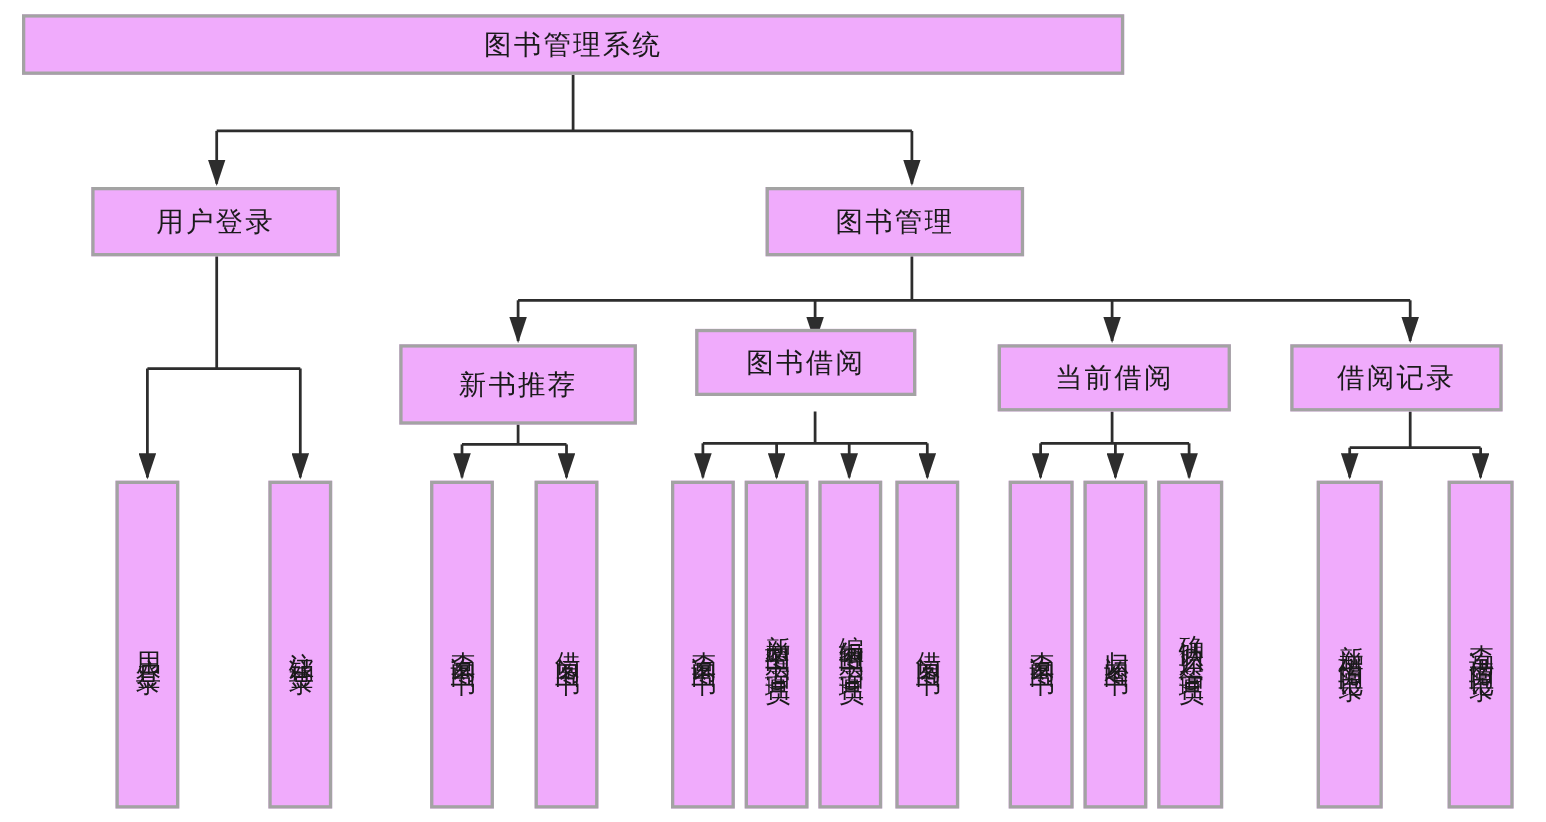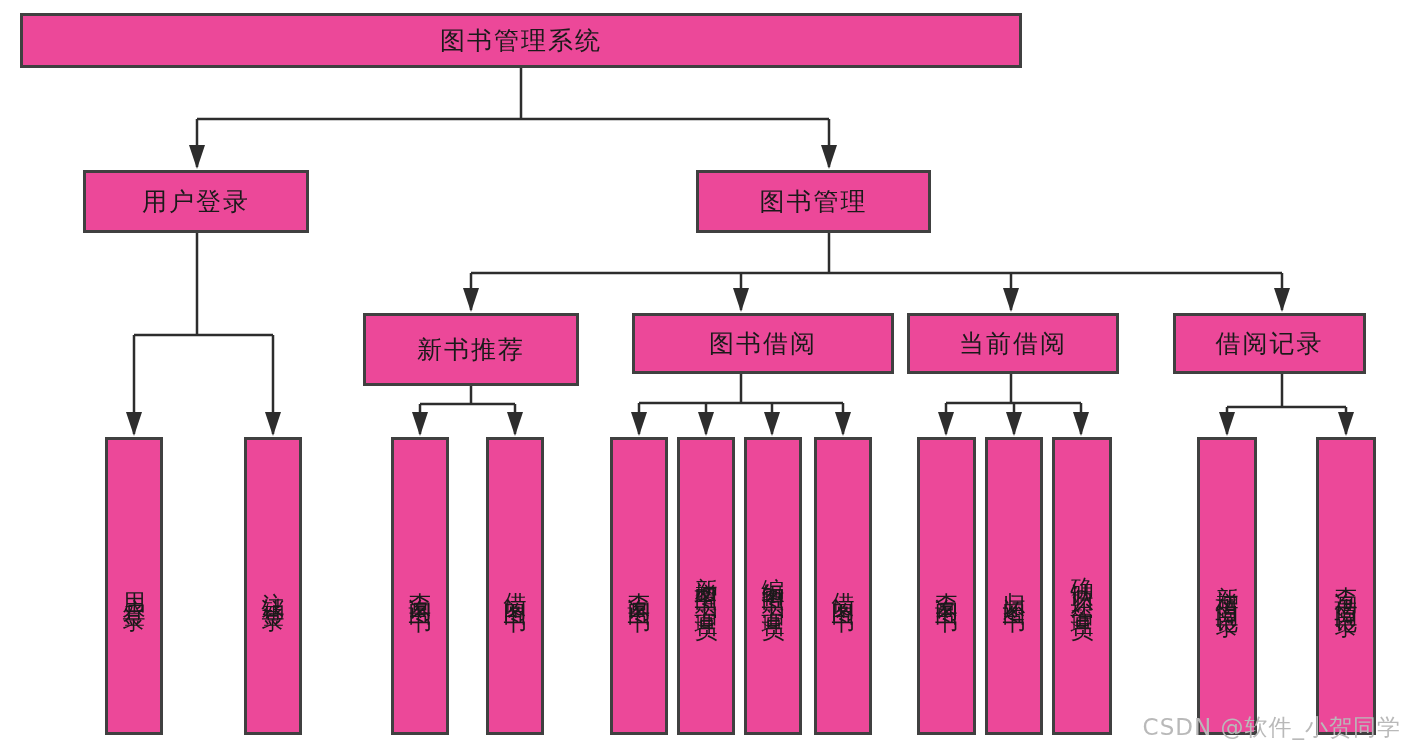--- a/index.html
+++ b/index.html
@@ -17,22 +17,22 @@
   }
   #connectors {
     position: absolute;
     left: 0; top: 0;
     width: 1405px; height: 747px;
     z-index: 0;
   }
   .node {
     position: absolute;
     box-sizing: border-box;
-    background: #ec4899;
-    border: 3px solid #404040;
+    background: #f0abfc;
+    border: 3px solid #a3a3a3;
     display: flex;
     align-items: center;
     justify-content: center;
     color: #1a1a1a;
     z-index: 1;
   }
   .node.h {
     font-size: 25px;
     letter-spacing: 2px;
   }
@@ -124,21 +124,21 @@
   <div class="node h" style="left:83px; top:170px; width:226px; height:63px">
     <span>用户登录</span>
   </div>
   <div class="node h" style="left:696px; top:170px; width:235px; height:63px">
     <span>图书管理</span>
   </div>
 
   <div class="node h" style="left:363px; top:313px; width:216px; height:73px">
     <span>新书推荐</span>
   </div>
-  <div class="node h" style="left:632px; top:313px; width:262px; height:61px">
+  <div class="node h" style="left:632px; top:299px; width:201px; height:61px">
     <span>图书借阅</span>
   </div>
   <div class="node h" style="left:907px; top:313px; width:212px; height:61px">
     <span>当前借阅</span>
   </div>
   <div class="node h" style="left:1173px; top:313px; width:193px; height:61px">
     <span>借阅记录</span>
   </div>
 
   <div class="node v" style="left:105px; top:437px; width:58px; height:298px">
@@ -178,15 +178,14 @@
     <span>确认归还（管理员）</span>
   </div>
 
   <div class="node v" style="left:1197px; top:437px; width:60px; height:298px">
     <span>新增借阅记录</span>
   </div>
   <div class="node v" style="left:1316px; top:437px; width:60px; height:298px">
     <span>查询借阅记录</span>
   </div>
 
-  <div class="watermark">CSDN @软件_小贺同学</div>
 
 </div>
 
 </body></html>

